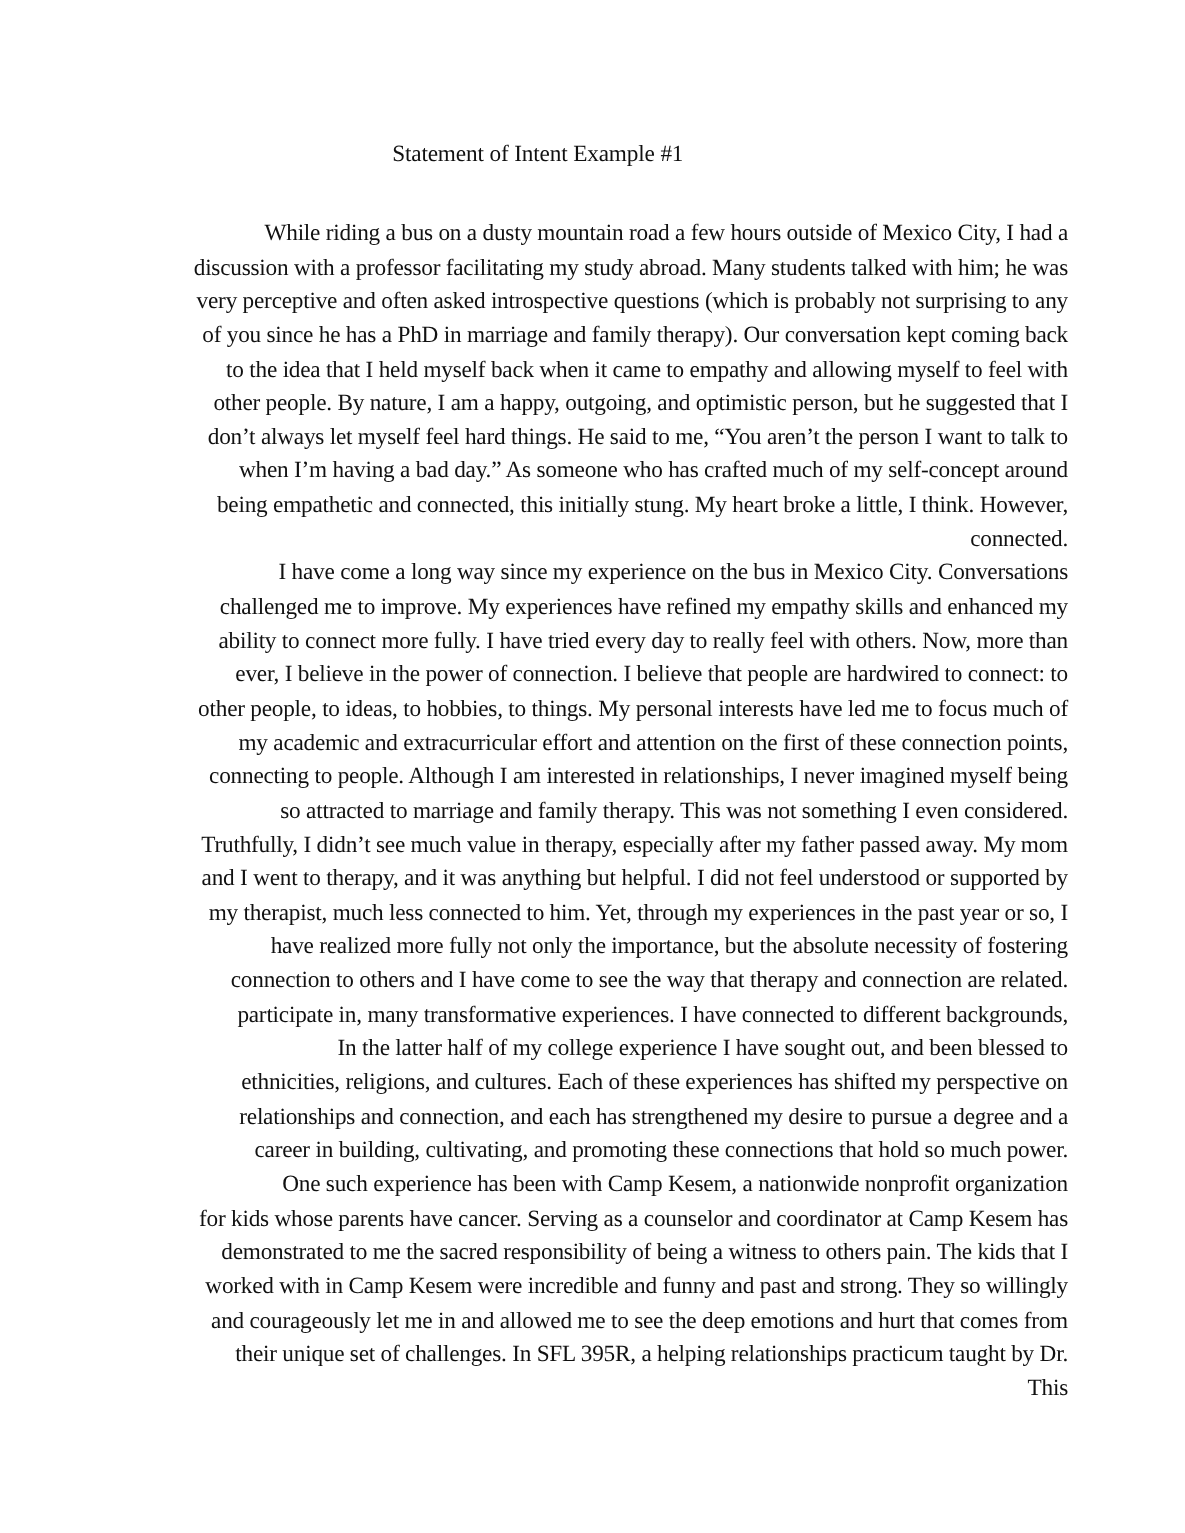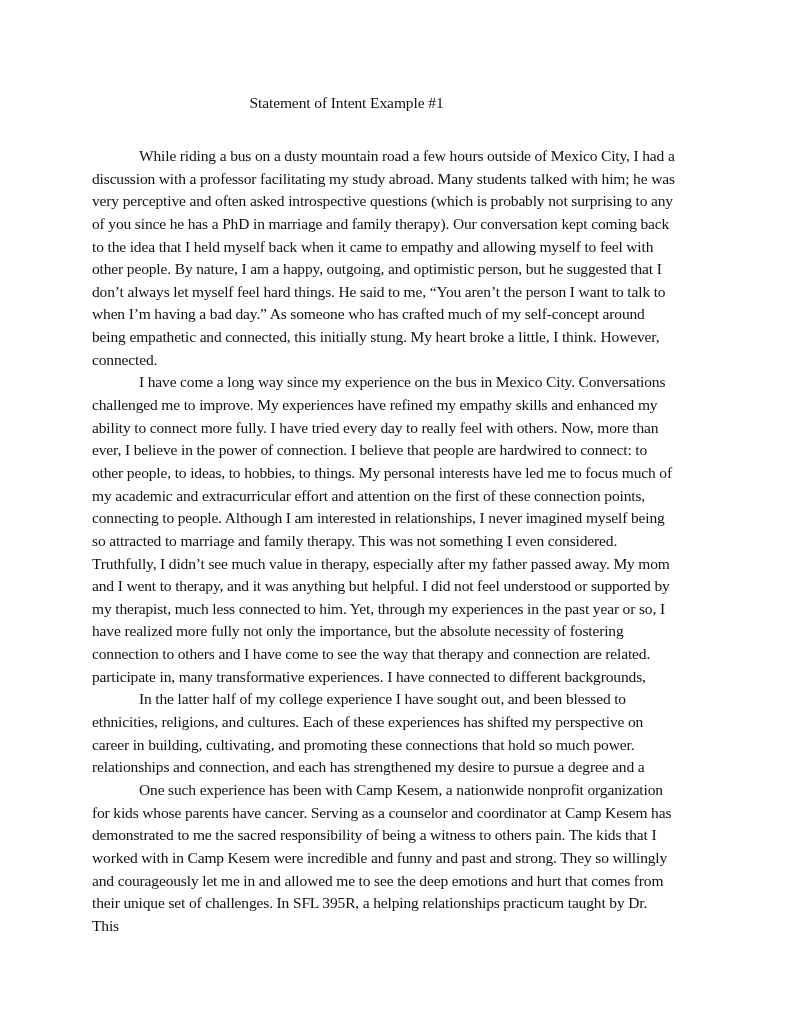--- a/index.html
+++ b/index.html
@@ -18,36 +18,37 @@
     .page {
       position: absolute;
       left: 0; top: 0;
       width: 790px;
       height: 1022px;
       background: #ffffff;
     }
     .title {
       position: absolute;
       top: 93px;
-      left: 4px;
+      left: 16px;
       width: 685px;
       text-align: center;
       font-size: 15.5px;
       line-height: 20px;
       letter-spacing: -0.1px;
       font-family: Liberation Serif, serif;
     }
     .body {
       position: absolute;
       top: 145px;
       left: 92px;
       width: 620px;
       font-size: 15.5px;
       line-height: 22.65px;
       letter-spacing: -0.15px;
+      text-align: right;
     }
     .line {
       display: block;
       white-space: nowrap;
       height: 22.65px;
     }
     .line.indent {
       padding-left: 47px;
     }
   </style>
@@ -85,22 +86,22 @@
       <span class="line">and I went to therapy, and it was anything but helpful. I did not feel understood or supported by</span>
       <span class="line">my therapist, much less connected to him. Yet, through my experiences in the past year or so, I</span>
       <span class="line">have realized more fully not only the importance, but the absolute necessity of fostering</span>
       <span class="line">connection to others and I have come to see the way that therapy and connection are related.</span>
     </div>
 
     <div>
       <span class="line">participate in, many transformative experiences. I have connected to different backgrounds,</span>
       <span class="line indent">In the latter half of my college experience I have sought out, and been blessed to</span>
       <span class="line">ethnicities, religions, and cultures. Each of these experiences has shifted my perspective on</span>
+      <span class="line">relationships and connection, and each has strengthened my desire to pursue a degree and a</span>
       <span class="line">career in building, cultivating, and promoting these connections that hold so much power.</span>
-      <span class="line">relationships and connection, and each has strengthened my desire to pursue a degree and a</span>
     </div>
 
     <div>
       <span class="line indent">One such experience has been with Camp Kesem, a nationwide nonprofit organization</span>
       <span class="line">for kids whose parents have cancer. Serving as a counselor and coordinator at Camp Kesem has</span>
       <span class="line">demonstrated to me the sacred responsibility of being a witness to others pain. The kids that I</span>
       <span class="line">worked with in Camp Kesem were incredible and funny and past and strong. They so willingly</span>
       <span class="line">and courageously let me in and allowed me to see the deep emotions and hurt that comes from</span>
       <span class="line">their unique set of challenges. In SFL 395R, a helping relationships practicum taught by Dr.</span>
       <span class="line">This</span>

